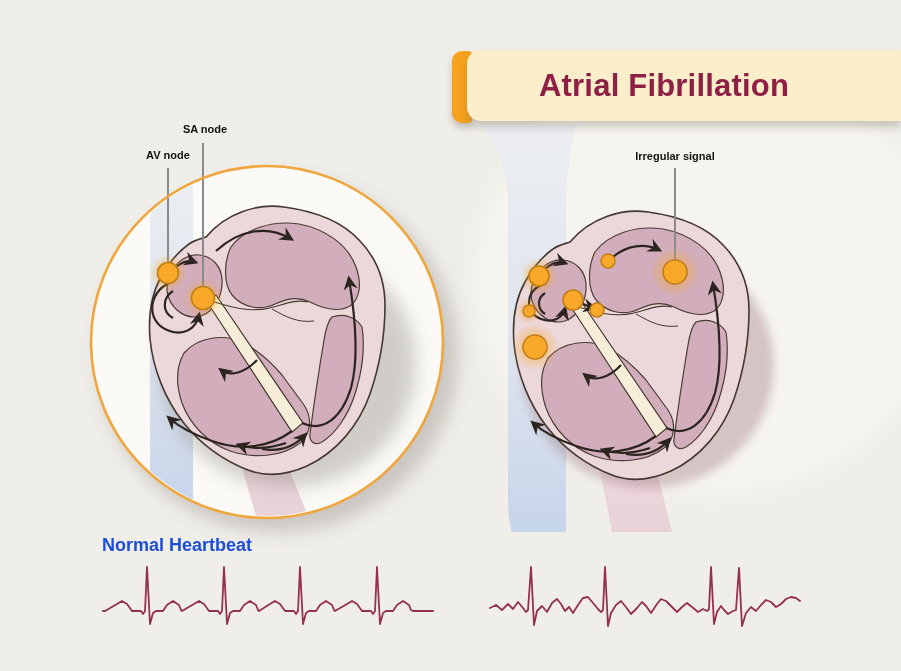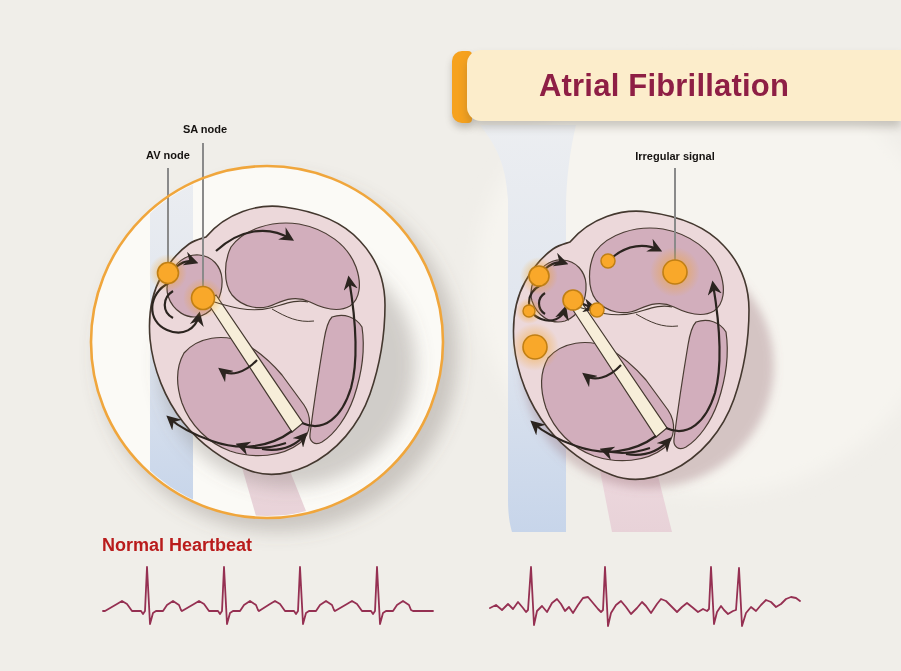--- a/index.html
+++ b/index.html
@@ -12,21 +12,21 @@
   .banner{position:absolute;left:467px;top:50px;right:0;height:71px;background:#FCEDCB;
     border-radius:14px 0 0 14px;z-index:3;box-shadow:0 6px 9px rgba(90,82,70,.28);
     display:flex;align-items:center;}
   .banner-title{padding-left:72px;font-size:31px;font-weight:bold;color:#8E1F45;letter-spacing:.2px;}
   
   .node-label{position:absolute;z-index:4;font-size:11px;font-weight:600;color:#151210;text-align:center;}
   .lbl-sa{left:160px;top:123px;width:90px;}
   .lbl-av{left:123px;top:149px;width:90px;}
   .lbl-ab{left:610px;top:150px;width:130px;}
   
-  .caption{position:absolute;z-index:4;font-size:18px;font-weight:600;color:#b91c1c;}
+  .caption{position:absolute;z-index:4;font-size:18px;font-weight:600;color:#1d4ed8;}
   .cap-left{left:102px;top:535px;}
   .cap-right{left:500px;top:542px;}
 </style>
 </head>
 <body>
 
 <div class="stage">
 
   <svg class="art" width="901" height="671" viewBox="0 0 901 671">
     <defs>

